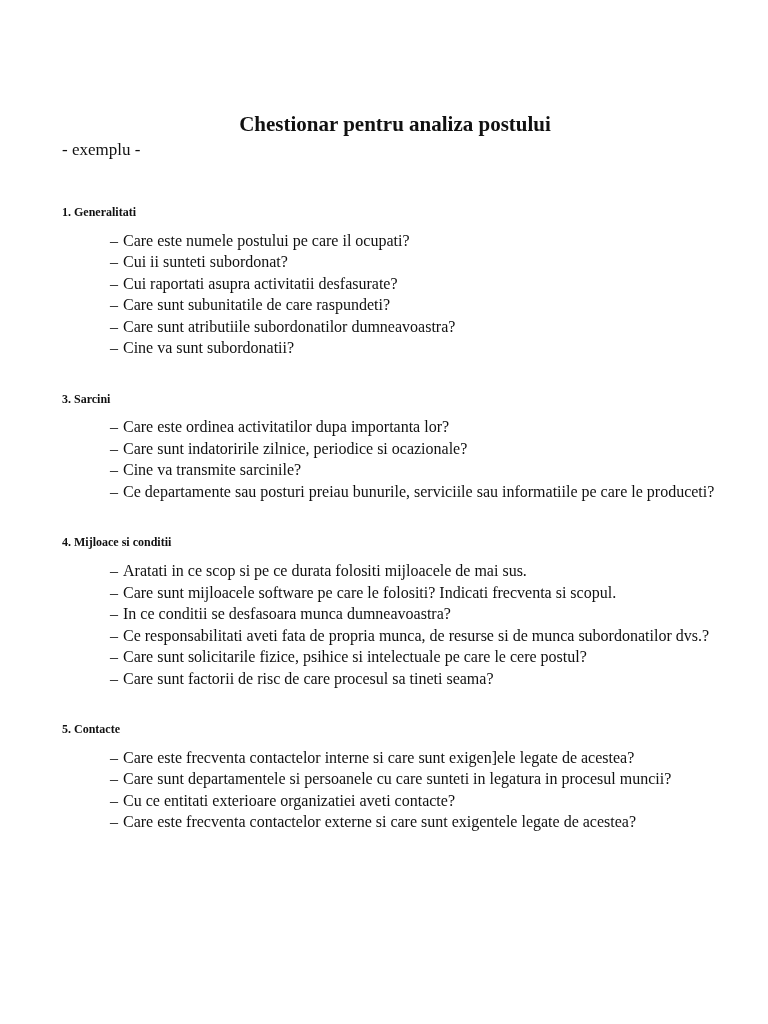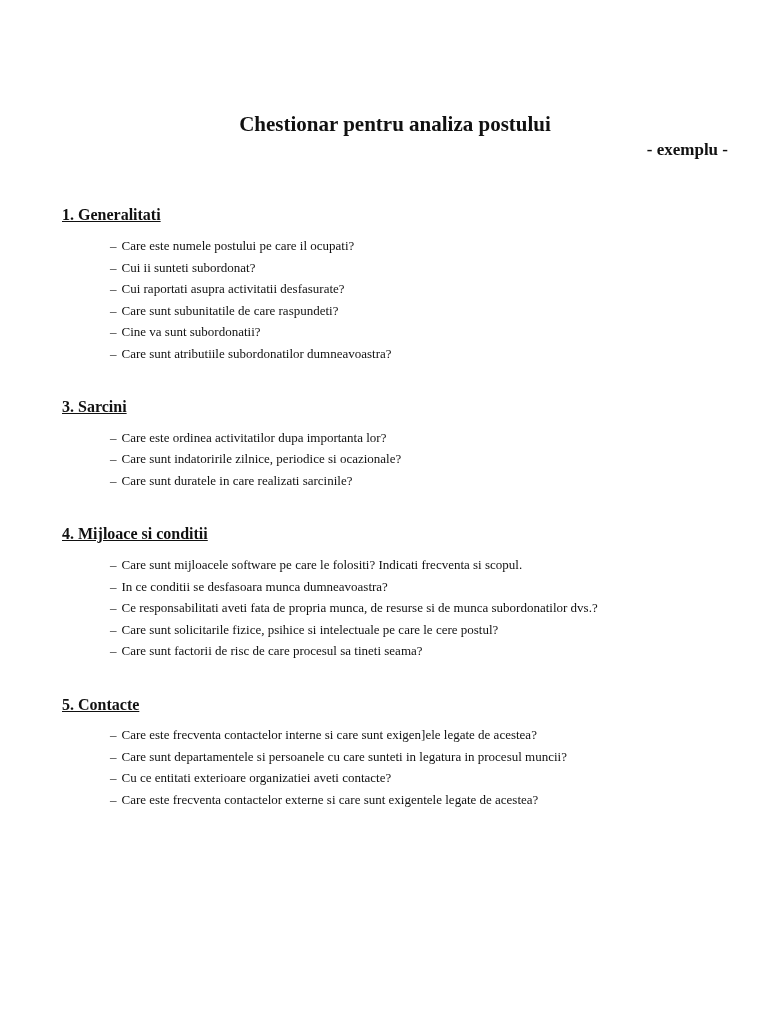--- a/index.html
+++ b/index.html
@@ -22,43 +22,42 @@
     margin: 0;
     font-size: 21px;
     line-height: 1.15;
     font-weight: bold;
     text-align: center;
   }
   .doc-subtitle {
     margin: 3px 0 0 0;
     font-size: 17px;
     line-height: 1.3;
-    font-weight: bold;
-    text-align: right;
+    font-weight: normal;
+    text-align: left;
   }
   .sections-root {
     margin-top: 44px;
   }
   .sec-heading {
-    font-size: 16px;
+    font-size: 12px;
     line-height: 1.3;
     font-weight: bold;
     margin: 33px 0 9px 0;
-    text-decoration: underline;
   }
   .sections-root section:first-child .sec-heading {
     margin-top: 0;
   }
   .q-list {
     list-style: none;
     margin: 0;
     padding: 0 0 0 48px;
   }
   .q-item {
-    font-size: 13px;
+    font-size: 16px;
     line-height: 21.5px;
     white-space: nowrap;
   }
   .dash {
     margin-right: 5px;
   }
   .scrollbar-thumb {
     position: absolute;
     left: 62px;
     top: 1013px;
@@ -75,35 +74,37 @@
   <h2 class="doc-subtitle">- exemplu -</h2>
 
   <div class="sections-root">
       <section>
         <h2 class="sec-heading">1. Generalitati</h2>
         <ul class="q-list">
           <li class="q-item"><span class="dash">–</span><span>Care este numele postului pe care il ocupati?</span></li>
           <li class="q-item"><span class="dash">–</span><span>Cui ii sunteti subordonat?</span></li>
           <li class="q-item"><span class="dash">–</span><span>Cui raportati asupra activitatii desfasurate?</span></li>
           <li class="q-item"><span class="dash">–</span><span>Care sunt subunitatile de care raspundeti?</span></li>
+          <li class="q-item"><span class="dash">–</span><span>Care sunt atributiile subordonatilor dumneavoastra?</span></li>
           <li class="q-item"><span class="dash">–</span><span>Cine va sunt subordonatii?</span></li>
-          <li class="q-item"><span class="dash">–</span><span>Care sunt atributiile subordonatilor dumneavoastra?</span></li>
         </ul>
       </section>
       <section>
         <h2 class="sec-heading">3. Sarcini</h2>
         <ul class="q-list">
           <li class="q-item"><span class="dash">–</span><span>Care este ordinea activitatilor dupa importanta lor?</span></li>
           <li class="q-item"><span class="dash">–</span><span>Care sunt indatoririle zilnice, periodice si ocazionale?</span></li>
-          <li class="q-item"><span class="dash">–</span><span>Care sunt duratele in care realizati sarcinile?</span></li>
+          <li class="q-item"><span class="dash">–</span><span>Cine va transmite sarcinile?</span></li>
+          <li class="q-item"><span class="dash">–</span><span>Ce departamente sau posturi preiau bunurile, serviciile sau informatiile pe care le produceti?</span></li>
         </ul>
       </section>
       <section>
         <h2 class="sec-heading">4. Mijloace si conditii</h2>
         <ul class="q-list">
+          <li class="q-item"><span class="dash">–</span><span>Aratati in ce scop si pe ce durata folositi mijloacele de mai sus.</span></li>
           <li class="q-item"><span class="dash">–</span><span>Care sunt mijloacele software pe care le folositi? Indicati frecventa si scopul.</span></li>
           <li class="q-item"><span class="dash">–</span><span>In ce conditii se desfasoara munca dumneavoastra?</span></li>
           <li class="q-item"><span class="dash">–</span><span>Ce responsabilitati aveti fata de propria munca, de resurse si de munca subordonatilor dvs.?</span></li>
           <li class="q-item"><span class="dash">–</span><span>Care sunt solicitarile fizice, psihice si intelectuale pe care le cere postul?</span></li>
           <li class="q-item"><span class="dash">–</span><span>Care sunt factorii de risc de care procesul sa tineti seama?</span></li>
         </ul>
       </section>
       <section>
         <h2 class="sec-heading">5. Contacte</h2>
         <ul class="q-list">

